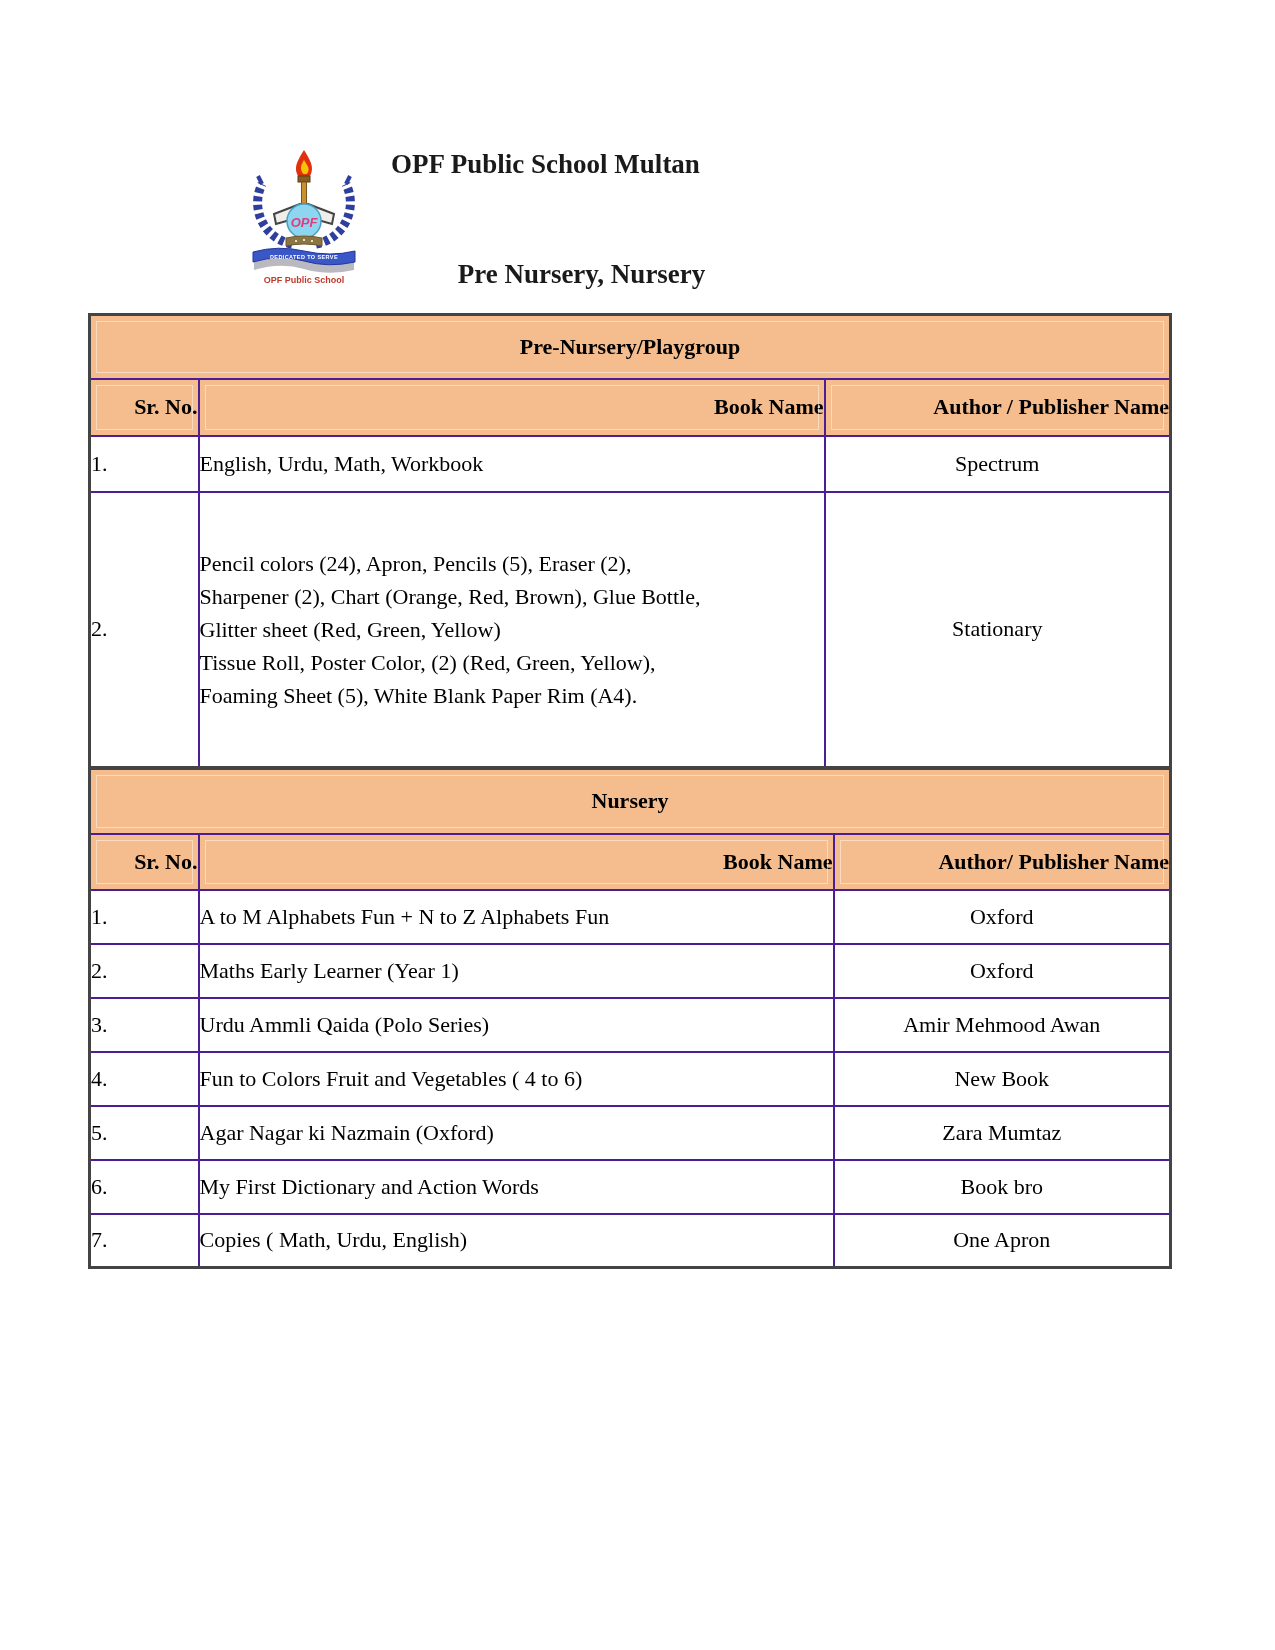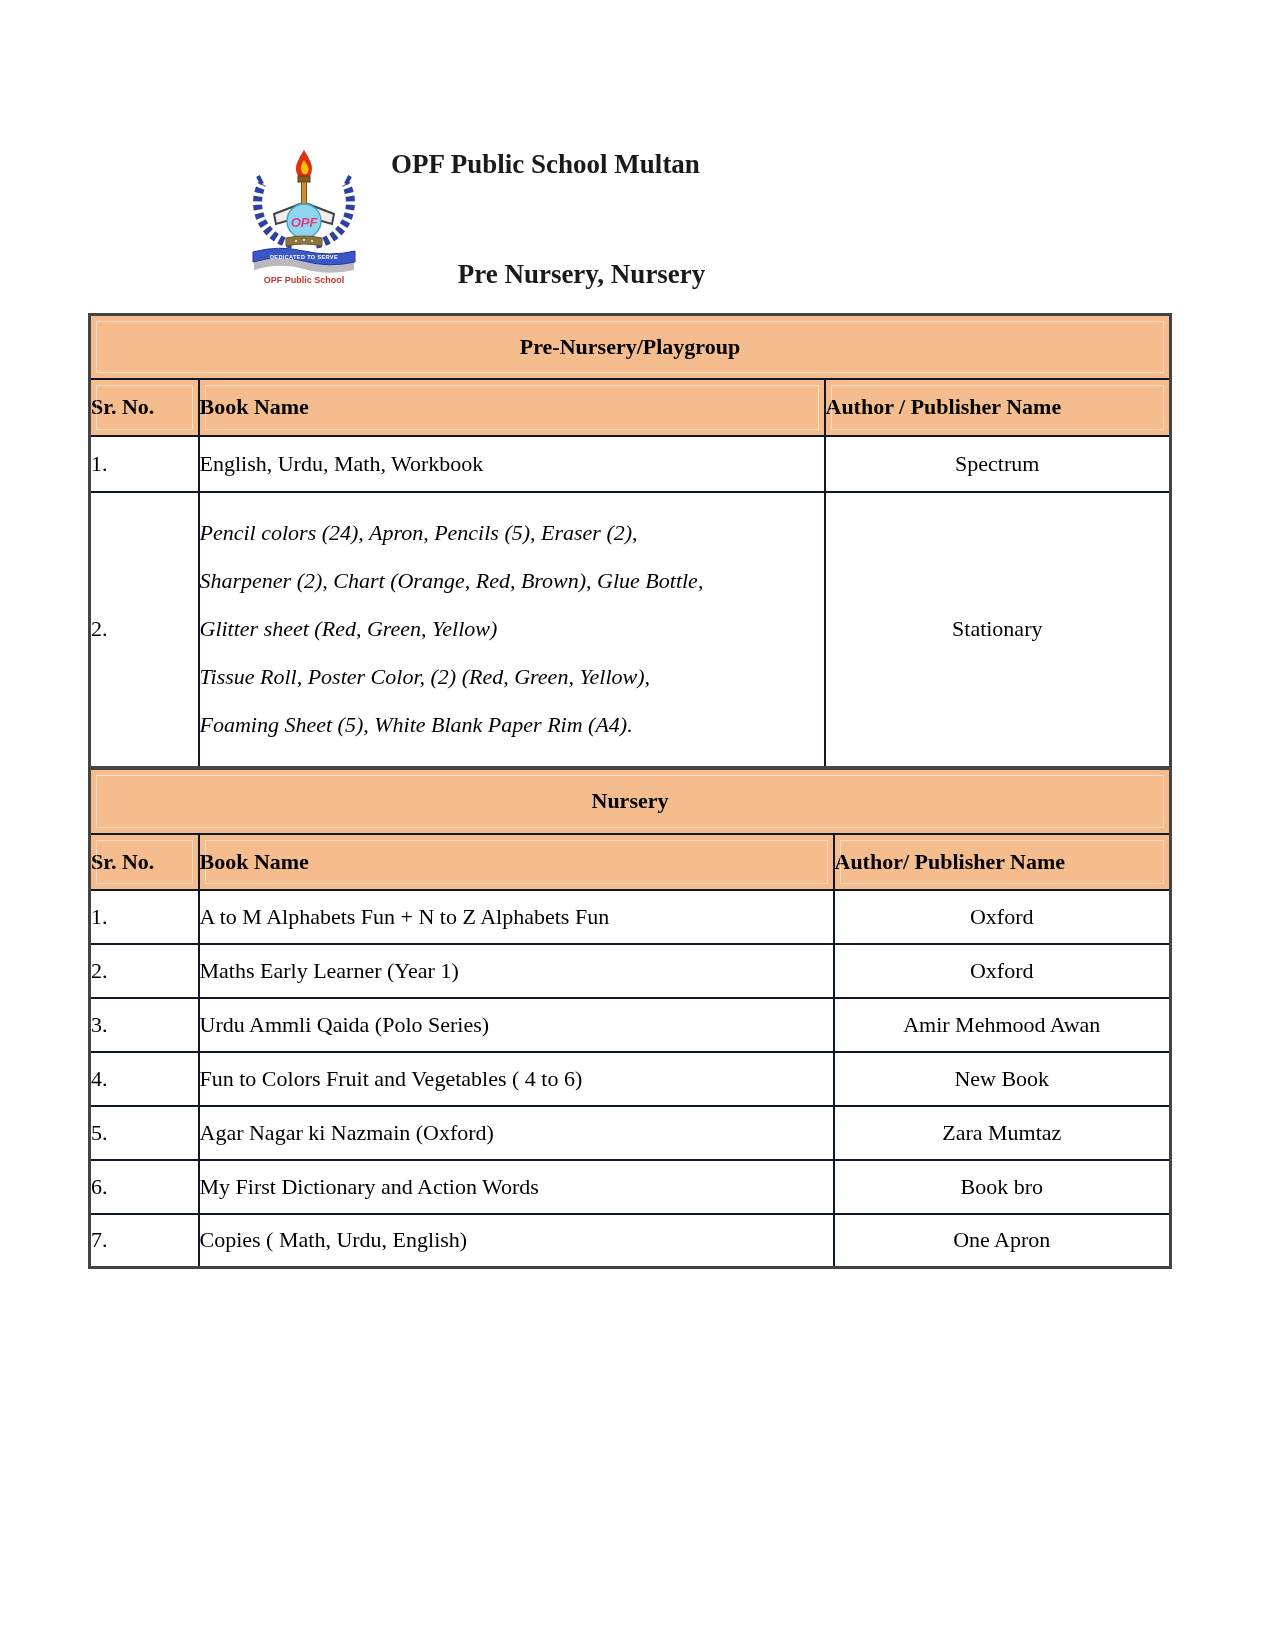--- a/index.html
+++ b/index.html
@@ -21,46 +21,46 @@
   #title2{top:204px;}
   #title3{top:259px;padding-left:36px;}
   .logo{position:absolute;left:248px;top:148px;width:112px;height:140px;}
   
   .tables{position:absolute;left:88px;top:313px;width:1084px;}
   table.booklist{
     border-collapse:collapse;table-layout:fixed;width:1084px;
     font-family:"Liberation Serif", serif;
   }
   table.booklist td, table.booklist th{
-    border:2px solid #0f172a;
+    border:2px solid #4c1d95;
     font-size:22px;
     padding:0;
     vertical-align:middle;
     overflow:hidden;
   }
   table.booklist{border:3px solid #444;}
   #table-nursery{margin-top:-2px;font-family:Liberation Serif, serif;}
   .shaded{background:#F5BD8E;position:relative;}
   .shaded::after{
     content:"";position:absolute;inset:5px;
     border:1px solid rgba(255,255,255,0.45);
     pointer-events:none;
   }
   td.section-cell{
     font-weight:bold;font-size:24px;text-align:center;
     border-bottom:3px solid #1c1c1c;
   }
   th.col-head{
-    font-weight:bold;font-size:24px;text-align:left;
+    font-weight:bold;font-size:24px;text-align:right;
     border-bottom:3px solid #2a2a2a;
   }
   td.sr{ text-align:left;padding-left:9px; }
   td.book{ text-align:left;padding-left:15px;padding-right:8px; }
   td.author{ text-align:center;margin-left:8px; }
-  .multiline{ white-space:pre-line;line-height:48px;font-style:italic; }
+  .multiline{ white-space:pre-line;line-height:33px; }
   
   .logo text{font-family:"Liberation Sans", sans-serif;}
 </style>
 </head>
 <body>
 
 <div class="page">
 
   <svg class="logo" viewBox="0 0 112 140">
 

